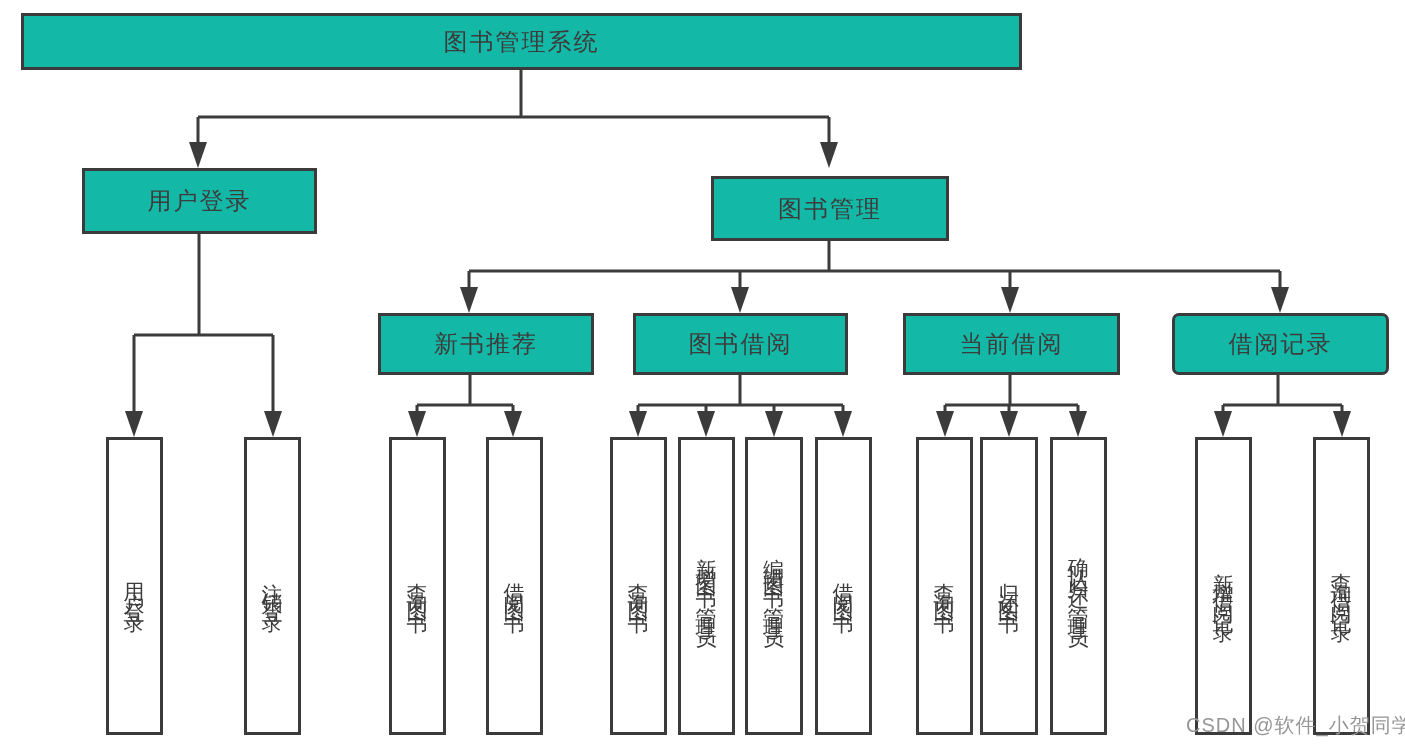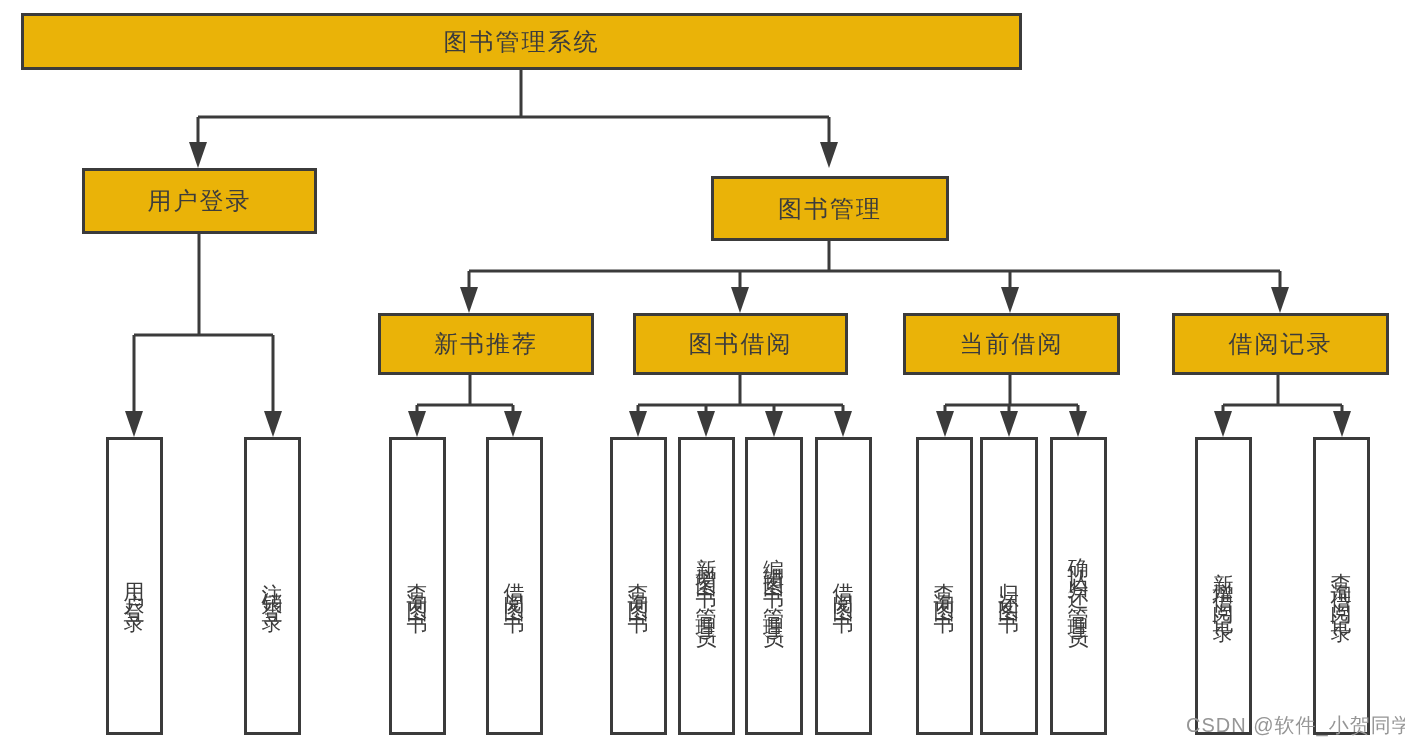--- a/index.html
+++ b/index.html
@@ -15,21 +15,21 @@
     background: #ffffff;
   }
   #connector-svg {
     position: absolute; left: 0; top: 0;
     width: 1405px; height: 747px;
   }
   .node {
     position: absolute;
     box-sizing: border-box;
     border: 3px solid #3b3b3b;
-    background: #eab308;
+    background: #14b8a6;
     display: flex;
     align-items: center;
     justify-content: center;
     font-size: 24px;
     letter-spacing: 2px;
     color: #3c3c3c;
     white-space: nowrap;
   }
   .leaf {
     position: absolute;
@@ -99,21 +99,21 @@
   </svg>
 
   <div class="node" style="left:21px; top:13px; width:1001px; height:57px;">图书管理系统</div>
 
   <div class="node" style="left:82px; top:168px; width:235px; height:66px;">用户登录</div>
   <div class="node" style="left:711px; top:176px; width:238px; height:65px;">图书管理</div>
 
   <div class="node" style="left:378px; top:313px; width:216px; height:62px;">新书推荐</div>
   <div class="node" style="left:633px; top:313px; width:215px; height:62px;text-align:right;">图书借阅</div>
   <div class="node" style="left:903px; top:313px; width:217px; height:62px;">当前借阅</div>
-  <div class="node" style="left:1172px; top:313px; width:217px; height:62px;">借阅记录</div>
+  <div class="node" style="left:1172px; top:313px; width:217px; height:62px;border-radius:7px;">借阅记录</div>
 
   <div class="leaf" style="left:106px;">
     <span class="vtext">用户登录</span>
   </div>
   <div class="leaf" style="left:244px;">
     <span class="vtext">注销登录</span>
   </div>
 
   <div class="leaf" style="left:389px;">
     <span class="vtext">查询图书</span>

